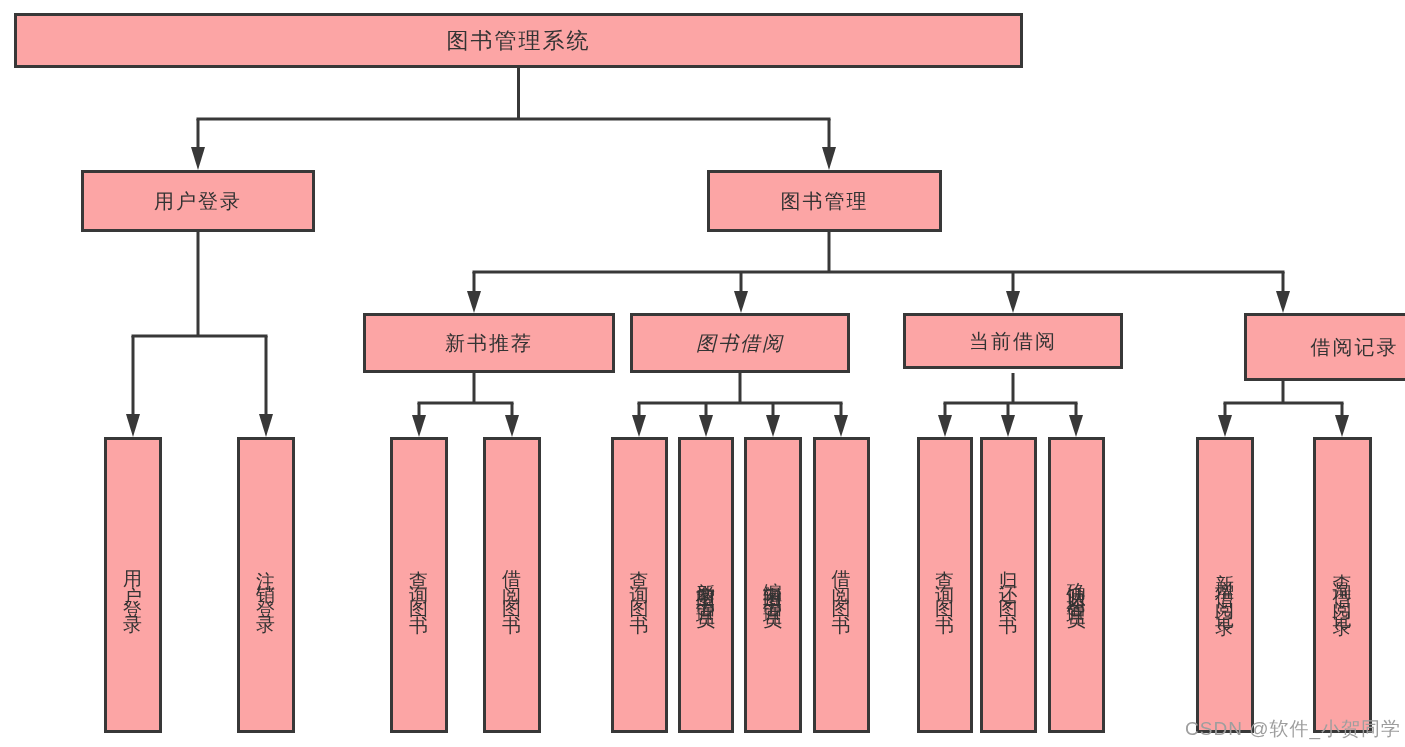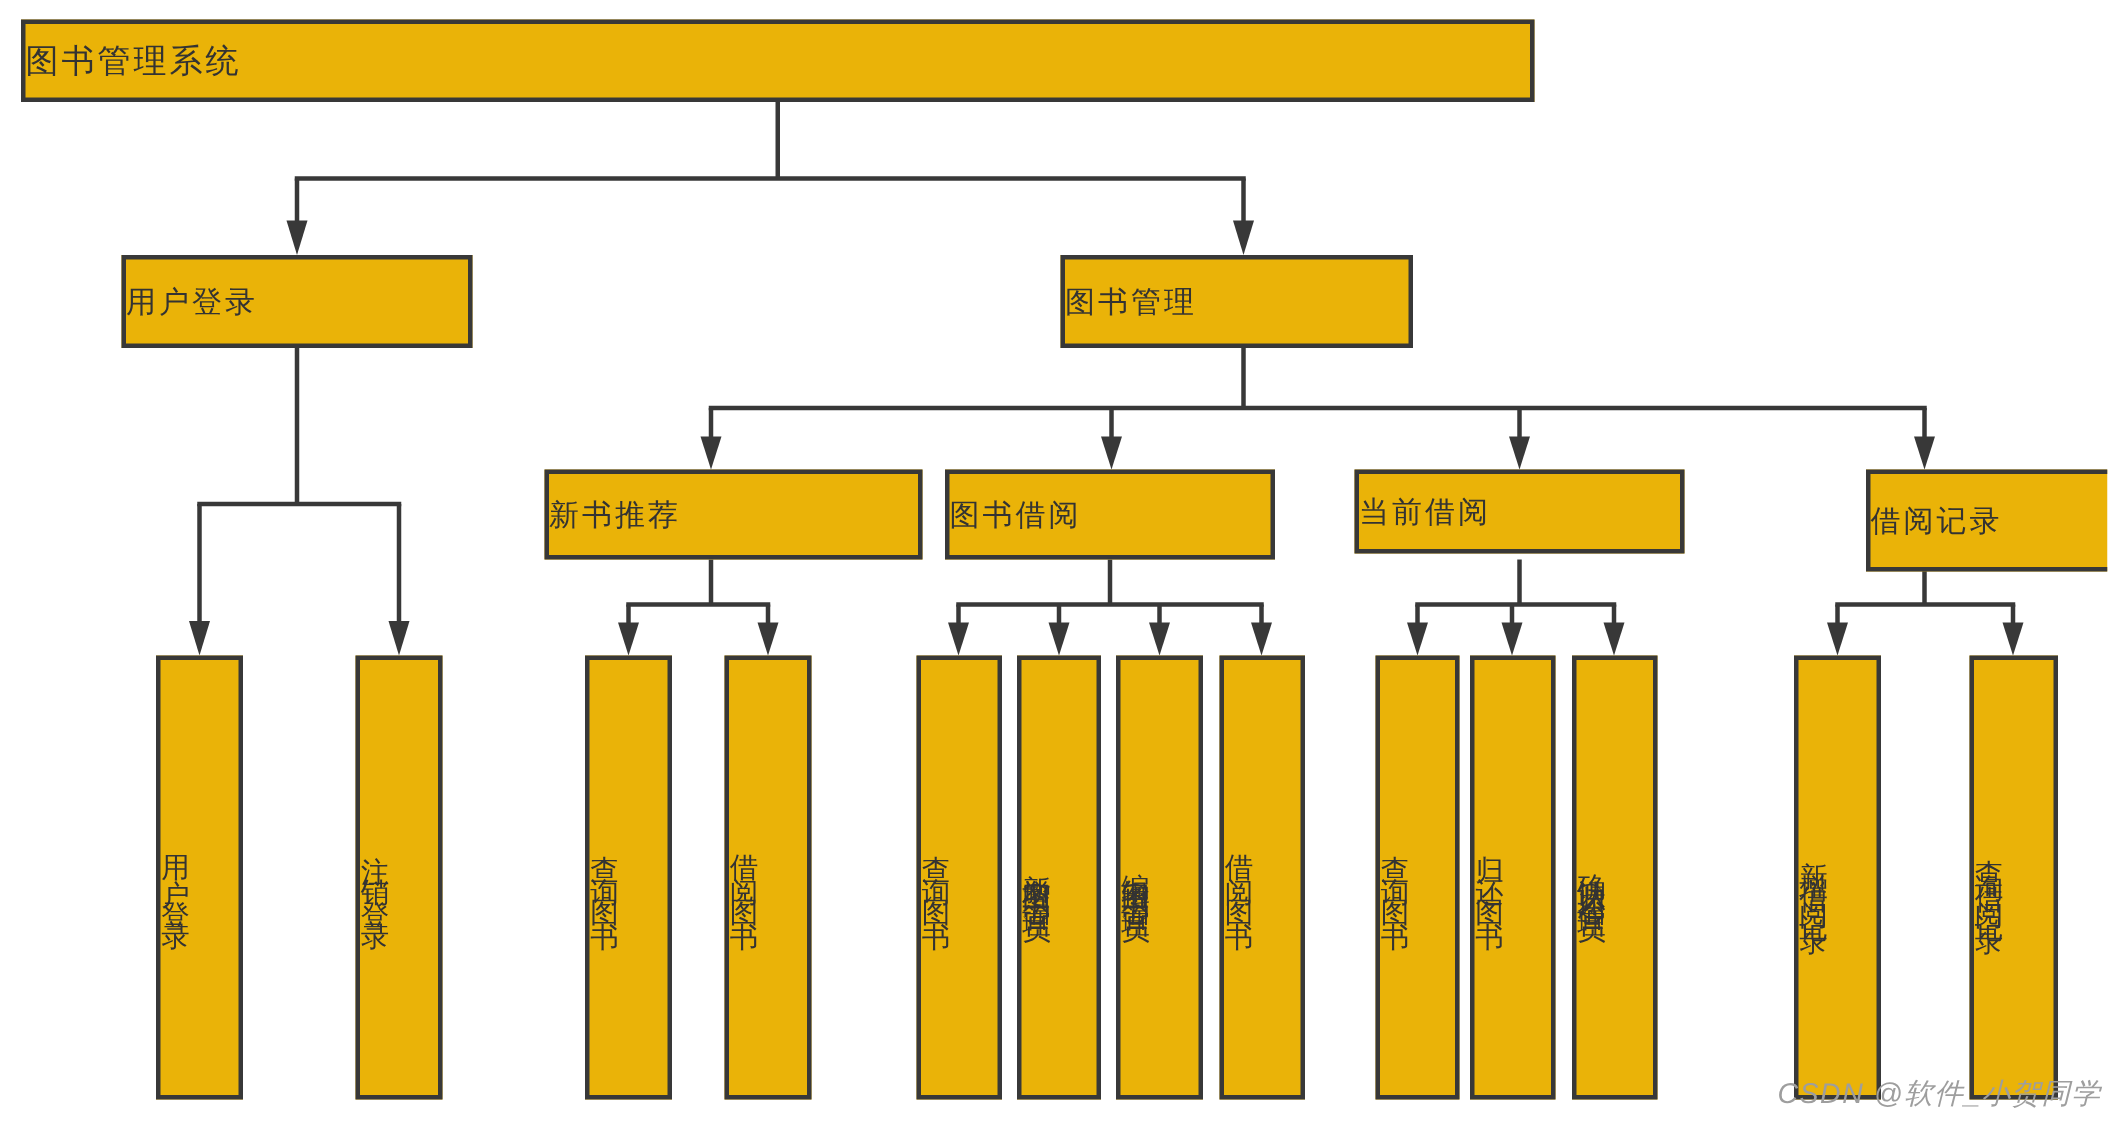--- a/index.html
+++ b/index.html
@@ -2,36 +2,36 @@
 <html lang="zh"><head>
 <meta charset="utf-8">
 <style>
   html,body{margin:0;padding:0;background:#ffffff;}
   #canvas{
     position:relative;width:1405px;height:747px;background:#ffffff;overflow:hidden;
     font-family:"Liberation Sans","DejaVu Sans",sans-serif;color:#333333;
   }
   #wires{position:absolute;left:0;top:0;z-index:1;pointer-events:none;}
   .node{
-    position:absolute;box-sizing:border-box;background:#eab308;
-    border:3px solid #383838;display:flex;align-items:center;justify-content:flex-start;
+    position:absolute;box-sizing:border-box;background:#fca5a5;
+    border:3px solid #383838;display:flex;align-items:center;justify-content:center;
     z-index:2;
   }
   .hbox{font-size:20px;letter-spacing:2px;}
   .root{font-size:22px;}
   .vbox span{
     writing-mode:vertical-rl;text-orientation:mixed;
     font-size:19px;line-height:1.0;display:block;
   }
   .ls-s span{letter-spacing:15px;}
   .ls-m span{letter-spacing:9px;}
   .ls-l span{letter-spacing:4px;}
   #watermark{
     position:absolute;top:716px;right:4px;z-index:3;
-    font-size:19px;color:#9e9e9e;letter-spacing:1px;white-space:nowrap;font-style:italic;
+    font-size:19px;color:#9e9e9e;letter-spacing:1px;white-space:nowrap;
   }
 </style>
 </head>
 <body>
 
 <div id="canvas">
 
   <svg id="wires" width="1405" height="747" viewBox="0 0 1405 747">
     <g stroke="#383838" stroke-width="3" fill="none">
 
@@ -105,21 +105,21 @@
   <div class="node hbox" style="left:81px;top:170px;width:234px;height:62px;">
     <span>用户登录</span>
   </div>
   <div class="node hbox" style="left:707px;top:170px;width:235px;height:62px;">
     <span>图书管理</span>
   </div>
 
   <div class="node hbox" style="left:363px;top:313px;width:252px;height:60px;">
     <span>新书推荐</span>
   </div>
-  <div class="node hbox" style="left:630px;top:313px;width:220px;height:60px;">
+  <div class="node hbox" style="left:630px;top:313px;width:220px;height:60px;font-style:italic;">
     <span>图书借阅</span>
   </div>
   <div class="node hbox" style="left:903px;top:313px;width:220px;height:56px;">
     <span>当前借阅</span>
   </div>
   <div class="node hbox" style="left:1224px;top:313px;width:221px;height:68px;margin-left:20px;">
     <span>借阅记录</span>
   </div>
 
   <div class="node vbox ls-s" style="left:104px;top:437px;width:58px;height:296px;">

